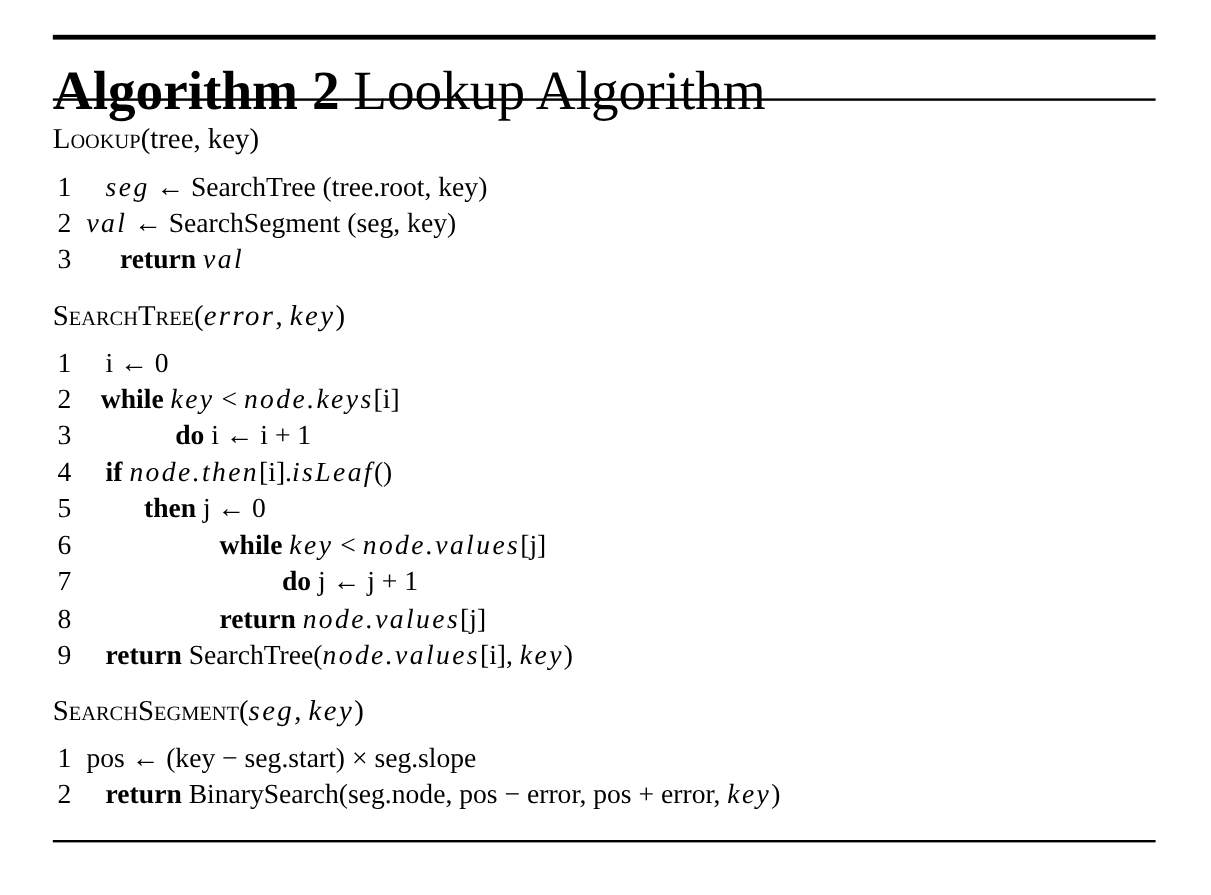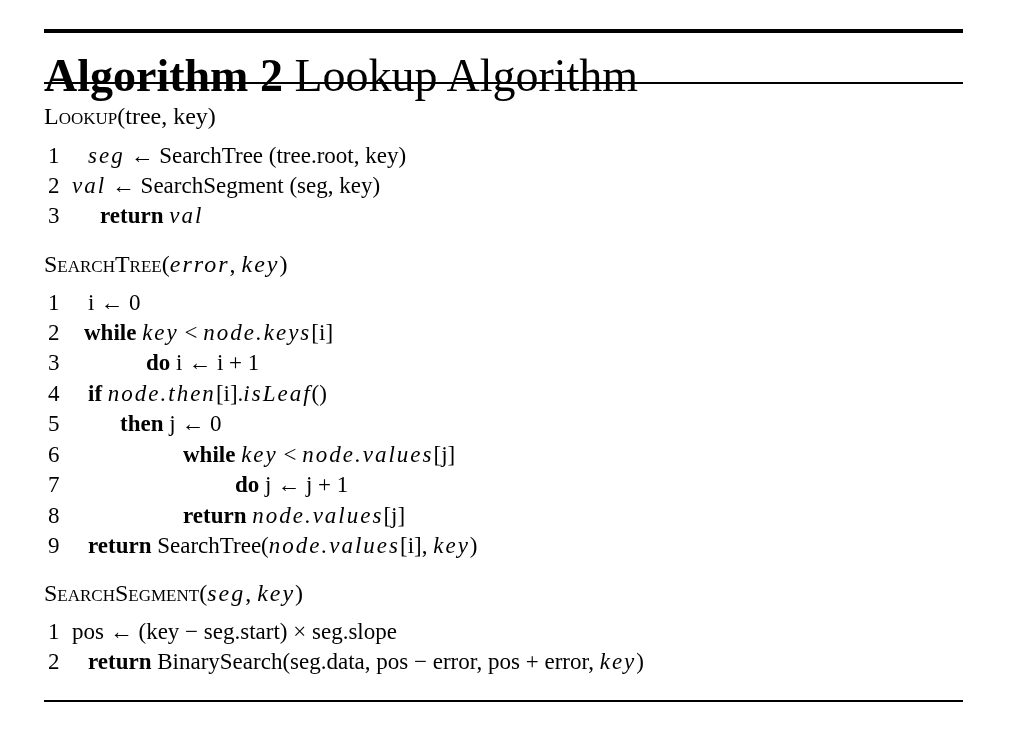--- a/index.html
+++ b/index.html
@@ -85,16 +85,16 @@
 </div>
 
 <div class="proc" style="top:579px"><span class="sc">SearchSegment</span>(<span class="mi">seg</span>, <span class="mi">key</span>)</div>
 
 <div class="line" style="top:618px">
   <span class="ln">1</span>
   <span class="code" style="left:72px"><span class="it">pos</span> <span>←</span> (<span class="it">key</span> − <span class="it">seg</span>.<span class="it">start</span>) × <span class="it">seg</span>.<span class="it">slope</span></span>
 </div>
 <div class="line" style="top:648px">
   <span class="ln">2</span>
-  <span class="code" style="left:88px"><span class="kw">return</span> BinarySearch(<span class="it">seg</span>.<span class="it">data</span>, <span class="it">pos</span> − <span class="it">error</span>, <span class="it">pos</span> + <span class="it">error</span>, <span class="mi">key</span>)</span>
+  <span class="code" style="left:88px"><span class="kw">return</span> BinarySearch(<span class="it">seg</span>.<span class="it">node</span>, <span class="it">pos</span> − <span class="it">error</span>, <span class="it">pos</span> + <span class="it">error</span>, <span class="mi">key</span>)</span>
 </div>
 
 <div class="rule bot"></div>
 
 </body></html>

